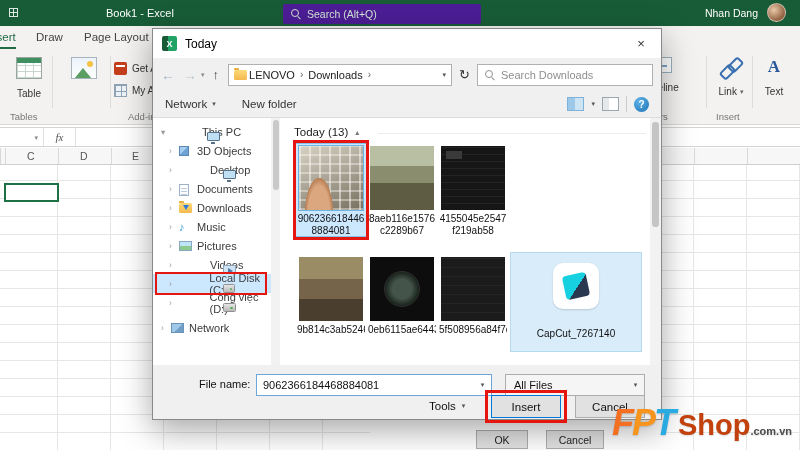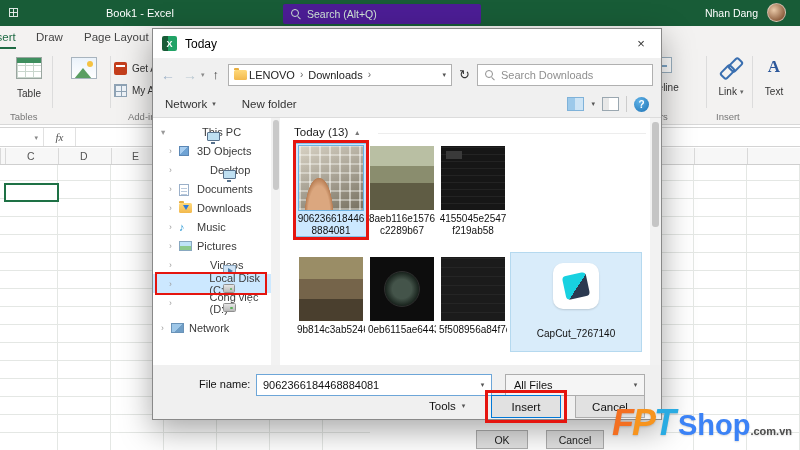--- a/index.html
+++ b/index.html
@@ -102,21 +102,21 @@
   .gbtn { position:absolute; top:10px; height:19px; background:#e1e1e1; border:1px solid #adadad;
           font-size:10.5px; color:#222; display:flex; align-items:center; justify-content:center; }
   .btn-ok { left:106px; width:52px; }
   .btn-cancel2 { left:176px; width:58px; }
 
   
   .fpt { position:absolute; right:8px; bottom:6px; display:flex; align-items:baseline; z-index:30;
          text-shadow:0 1px 2px rgba(0,0,0,.15); }
   .fpt-f,.fpt-p,.fpt-t { font-size:36px; font-weight:800; letter-spacing:-2px; font-style:italic; }
   .fpt-f { color:#f36f21; } .fpt-p { color:#f7941e; } .fpt-t { color:#29abe2; }
-  .fpt-shop { font-size:29px; font-weight:800; color:#3b82f6; margin-left:4px; }
+  .fpt-shop { font-size:29px; font-weight:800; color:#c2410c; margin-left:4px; }
   .fpt-tld { font-size:11px; font-weight:bold; color:#4d4d4d; }
 
   
   .dlg { position:absolute; left:152px; top:28px; width:510px; height:392px; background:#f0f0f0;
          border:1px solid #898989; box-shadow:0 10px 30px rgba(0,0,0,.35); z-index:10; }
   .dlg-title { position:absolute; left:0; top:0; right:0; height:29px; background:#fff;
                display:flex; align-items:center; padding-left:9px; }
   .xlicon { width:15px; height:15px; border-radius:2px; color:#fff; font-size:9px; font-weight:bold;
             background:linear-gradient(90deg,#185c37 0 42%, #21a366 42%);
             display:flex; align-items:center; justify-content:center; flex:0 0 auto; }

